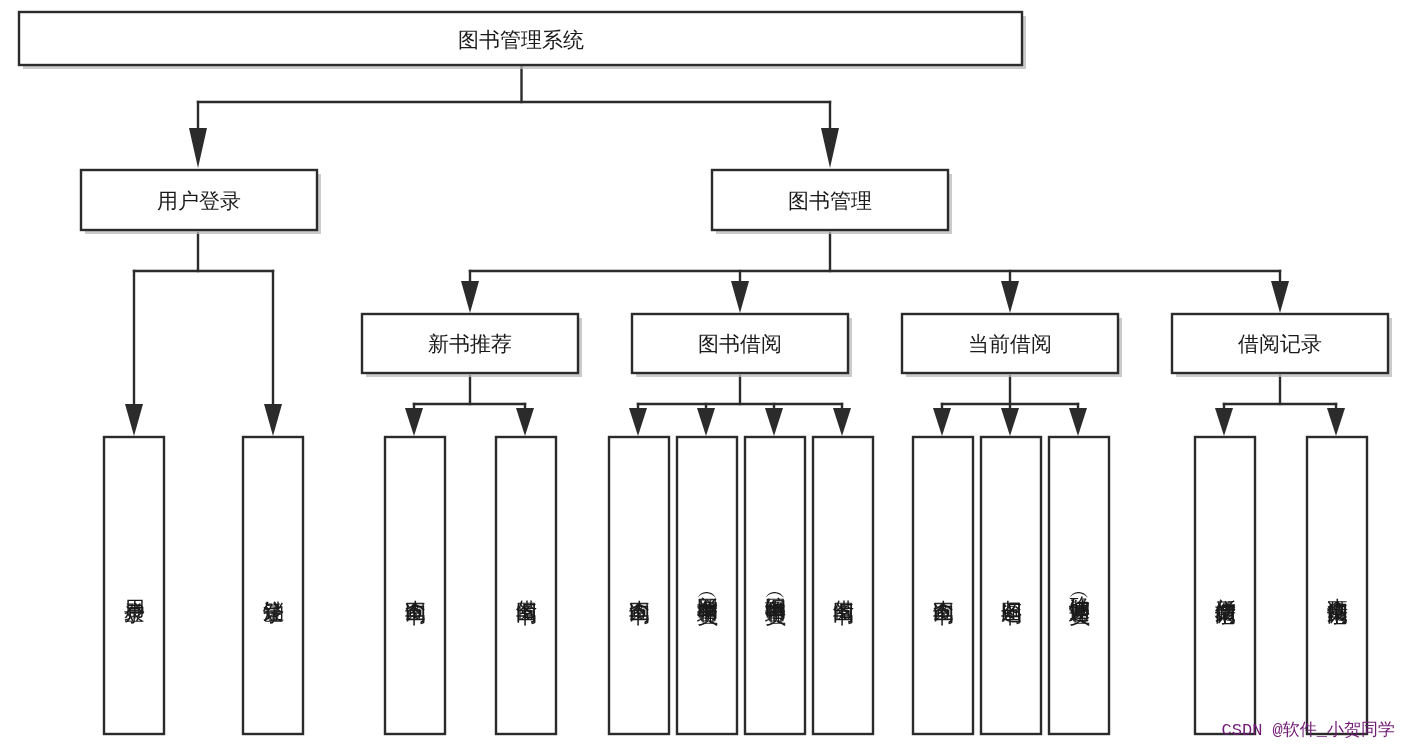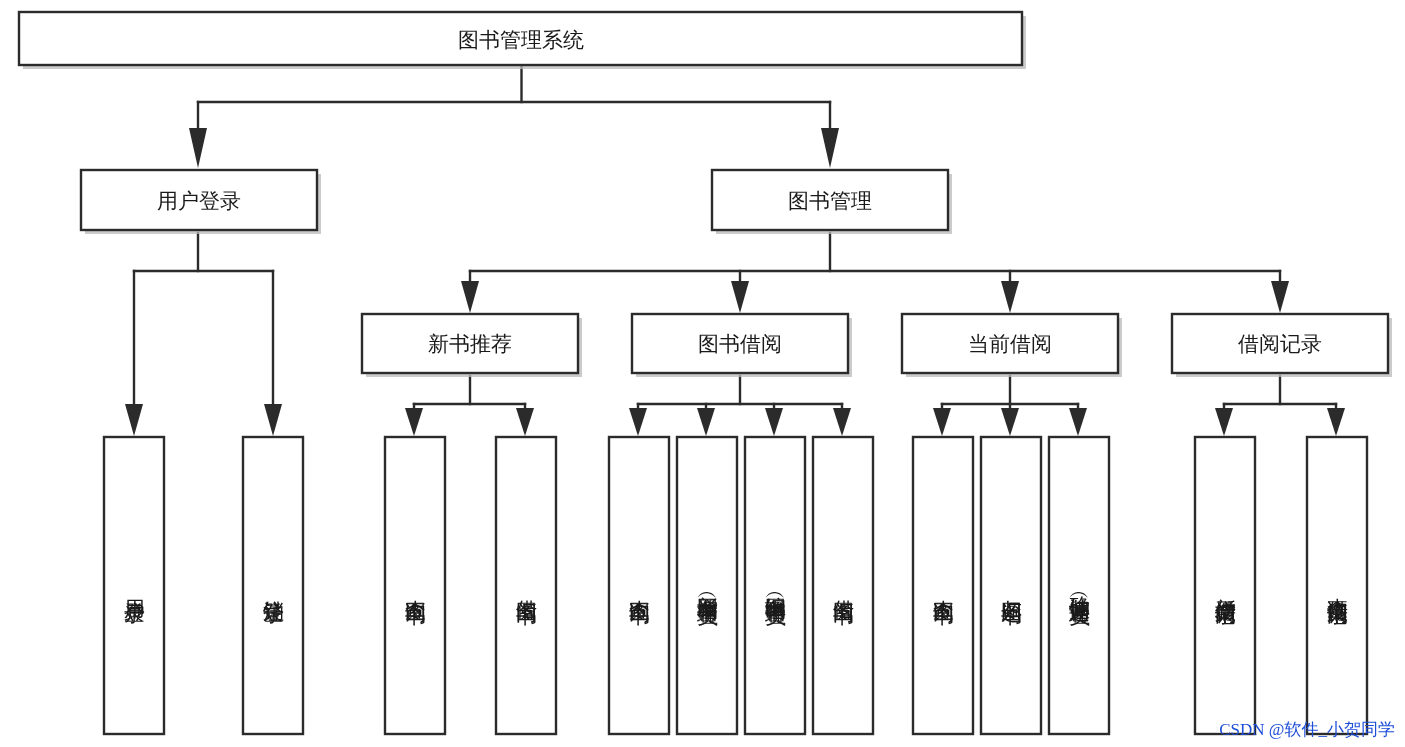--- a/index.html
+++ b/index.html
@@ -58,23 +58,23 @@
     font-size: 21px;
     line-height: 1;
     color: #1a1a1a;
     letter-spacing: 1.5px;
     white-space: nowrap;
   }
   .watermark {
     position: absolute;
     right: 10px;
     bottom: 6px;
-    font-family: Liberation Serif, serif;
+    font-family: Liberation Mono, monospace;
     font-size: 17px;
-    color: #1d4ed8;
+    color: #701a75;
     white-space: nowrap;
     pointer-events: none;
   }
 </style>
 </head>
 <body>
 
 <svg id="diagram" viewBox="0 0 1405 747" xmlns="http://www.w3.org/2000/svg">
 
   <defs>

